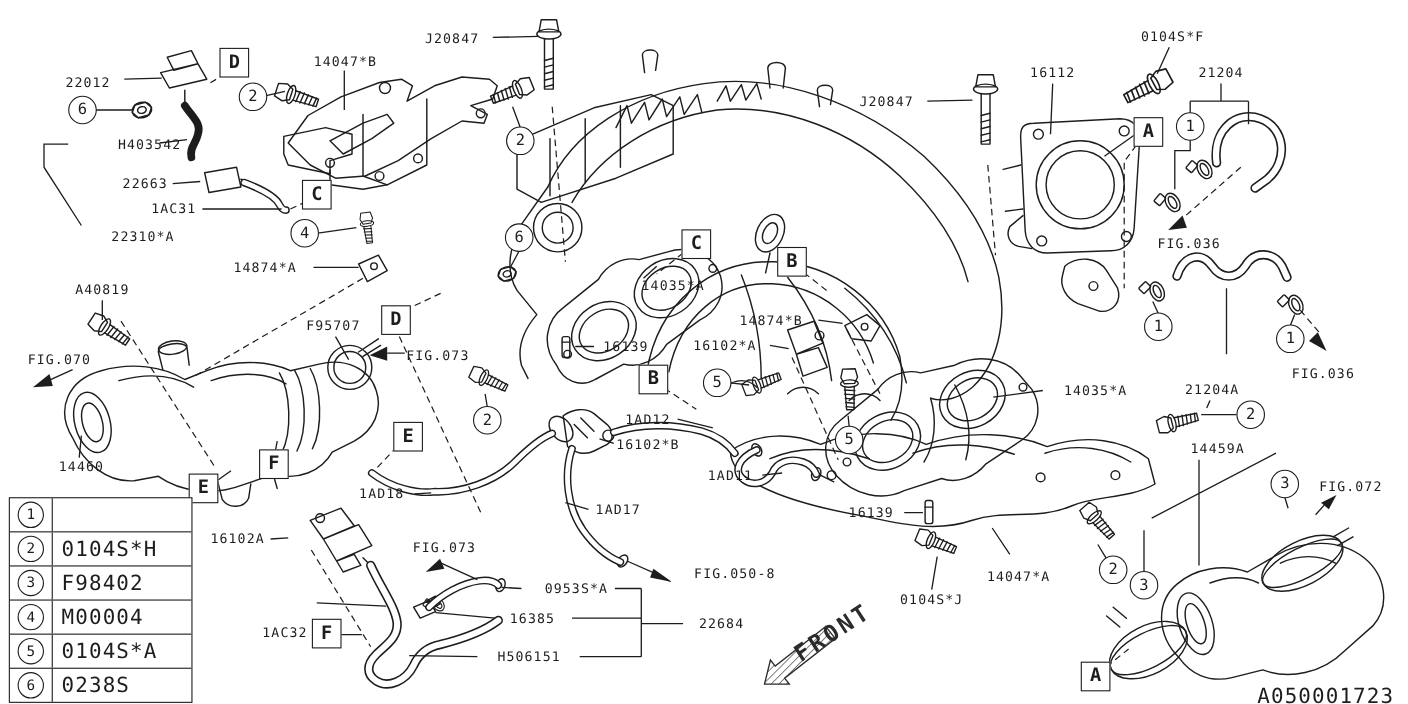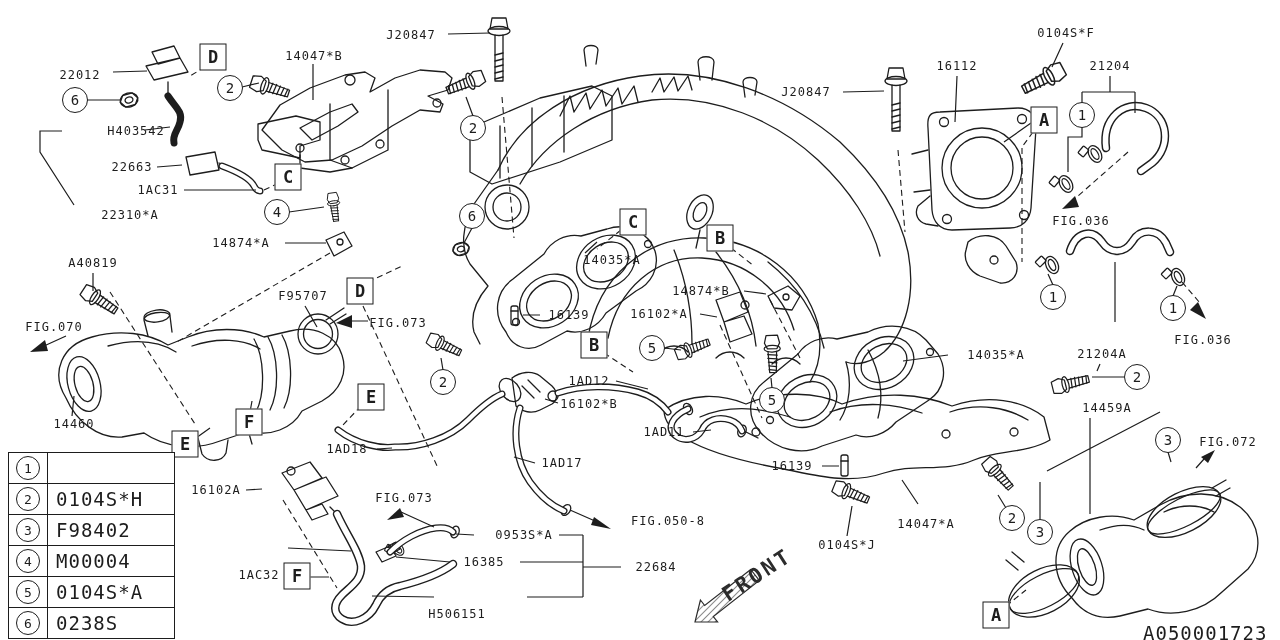--- a/index.html
+++ b/index.html
@@ -312,21 +312,21 @@
       <div class="plabel" style="left: 347px; top: 449px;">1AD18</div>
       <div class="plabel" style="left: 562px; top: 463px;">1AD17</div>
       <div class="plabel" style="left: 664px; top: 432px;">1AD11</div>
       <div class="plabel" style="left: 792px; top: 466px;">16139</div>
       <div class="plabel" style="left: 74px; top: 424px;">14460</div>
       <div class="plabel" style="left: 1107px; top: 408px;">14459A</div>
       <div class="plabel" style="left: 216px; top: 490px;">16102A</div>
       <div class="plabel" style="left: 259px; top: 548px; margin-top: 27px;">1AC32</div>
       <div class="plabel" style="left: 524px; top: 535px;">0953S*A</div>
       <div class="plabel" style="left: 484px; top: 562px;">16385</div>
-      <div class="plabel" style="left: 457px; top: 597px; margin-top: 17px;">H506151</div>
+      <div class="plabel" style="left: 481px; top: 597px;">H506151</div>
       <div class="plabel" style="left: 656px; top: 567px;">22684</div>
       <div class="plabel" style="left: 847px; top: 545px;">0104S*J</div>
       <div class="plabel" style="left: 926px; top: 512px; margin-top: 12px;">14047*A</div>
       <div class="plabel" style="left: 54px; top: 327px;">FIG.070</div>
       <div class="plabel" style="left: 398px; top: 323px;">FIG.073</div>
       <div class="plabel" style="left: 1081px; top: 221px;">FIG.036</div>
       <div class="plabel" style="left: 1203px; top: 340px;">FIG.036</div>
       <div class="plabel" style="left: 1228px; top: 442px;">FIG.072</div>
       <div class="plabel" style="left: 404px; top: 498px;">FIG.073</div>
       <div class="plabel" style="left: 668px; top: 521px;">FIG.050-8</div>

